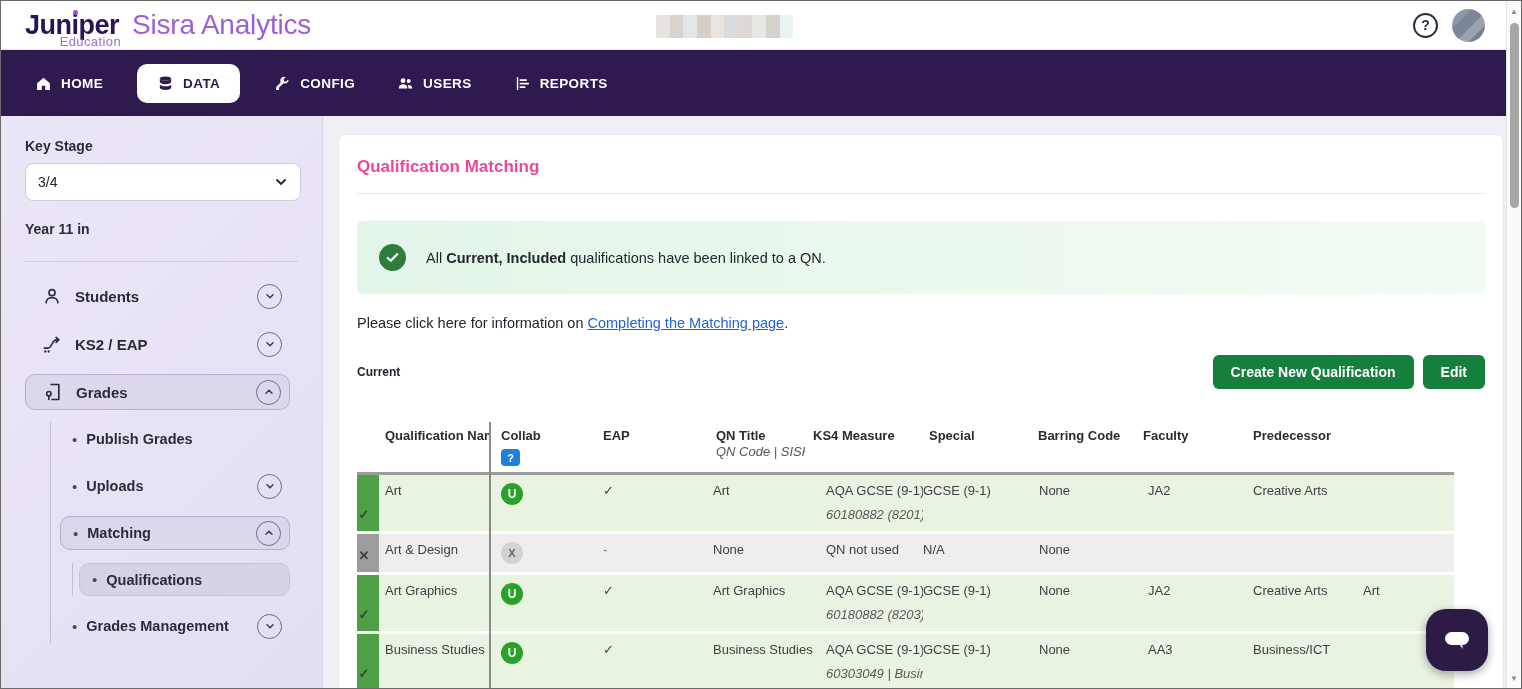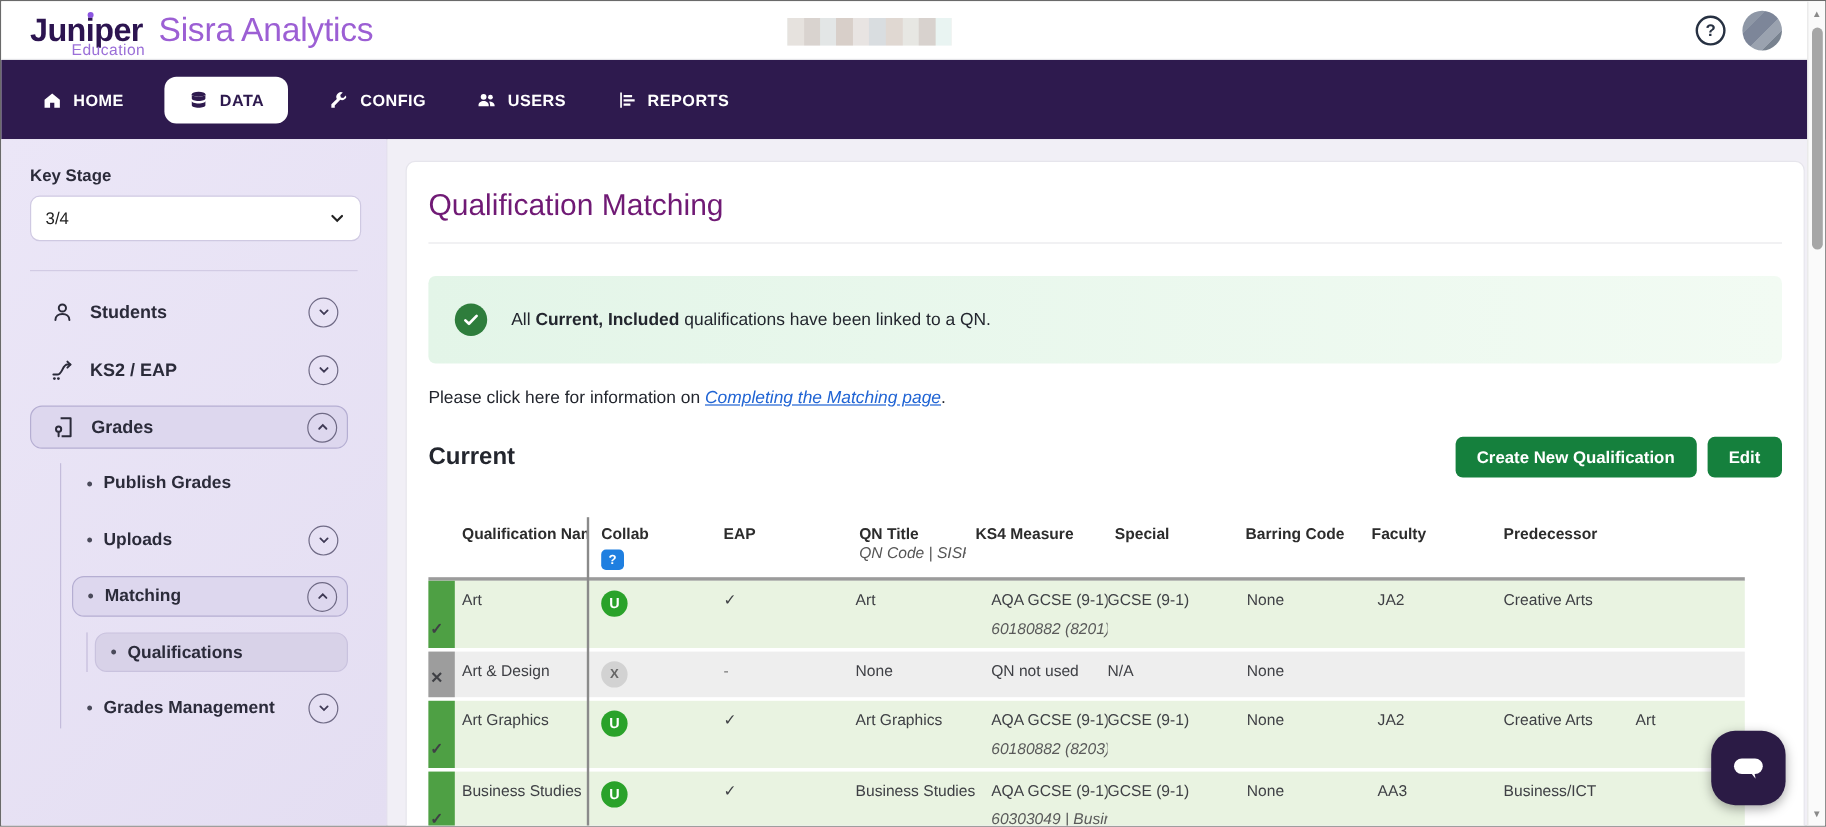--- a/index.html
+++ b/index.html
@@ -64,31 +64,31 @@
   .sub-item .bullet{ color:#4a4a5a; font-size:15px; margin-right:9px; line-height:1; }
   .sub-item .t-label{ font-size:14.5px; font-weight:700; color:#2b2b3a; }
   .sub-item.box{ background:#ddd7ee; border:1px solid #b5aed2; }
   .sub-sub{ margin:0 0 10px 21px; border-left:1px solid #c4bcdb; }
   .sub-sub .sub-item{ margin-left:6px; height:33px; }
   .sub-sub .sub-item.box{ background:#d8d2e8; border:1px solid #c9c2de; }
 
   
   .main{ flex:1; background:#f1eff6; position:relative; padding:18px 17px 0 15px; }
   .card{ background:#fff; border:1px solid #e6e5ec; border-radius:8px; padding:16px 18px 30px; height:640px; }
-  .page-title{ font-size:25px; font-weight:400; color:#701a75; padding:6px 0 16px; border-bottom:1px solid #e8e8ec; }
+  .page-title{ font-size:17px; font-weight:700; color:#ec4899; padding:6px 0 16px; border-bottom:1px solid #e8e8ec; }
   .banner{ margin-top:27px; height:73px; border-radius:6px; display:flex; align-items:center; padding-left:22px;
       background:linear-gradient(90deg,#e3f5e8,#f2fbf3); }
   .banner-icon{ width:27px; height:27px; border-radius:50%; background:#2e7d3c; display:flex; align-items:center;
       justify-content:center; margin-right:20px; flex:0 0 27px; }
   .banner-text{ font-size:14.5px; color:#23262e; }
   .banner-text b{ font-weight:700; }
   .info-line{ margin-top:21px; font-size:14.5px; color:#23262e; }
-  .info-line a{ color:#2064d4; text-decoration:underline; cursor:pointer;font-style:italic; }
+  .info-line a{ color:#2064d4; text-decoration:underline; cursor:pointer; }
   .current-row{ margin-top:24px; display:flex; align-items:center; }
-  .current-title{ font-size:20px; font-weight:700; color:#23262e; }
+  .current-title{ font-size:12px; font-weight:700; color:#23262e; }
   .btns{ margin-left:auto; display:flex; gap:9px; }
   .btn{ background:#15803d; color:#fff; font-family:"Liberation Sans",sans-serif; font-size:14px; font-weight:700;
       border:none; border-radius:6px; padding:9px 18px; cursor:pointer; }
 
   
   .qtable{ margin-top:33px; position:relative; width:1097px; }
   .col-divider{ position:absolute; left:132px; top:0; bottom:0; width:2px; background:#8a8a8a; z-index:3; }
   .trow{ display:flex; }
   .thead{ border-bottom:3px solid #9b9b9b; padding-bottom:2px; }
   .th{ font-size:13px; font-weight:700; color:#2c2c2c; line-height:16px; padding:6px 8px 4px 0; }
@@ -197,20 +197,21 @@
       <div class="side-label">Key Stage</div>
       <div class="select-wrap">
         <select class="side-select">
           <option>3/4</option>
         </select>
         <svg class="select-chev" width="14" height="14" viewBox="0 0 14 14">
             <path d="M3 5l4 4 4-4" fill="none" stroke="#222" stroke-width="1.8" stroke-linecap="round"></path>
           </svg>
       </div>
 
+      <div class="side-label">Year 11 in</div>
 
       <div class="side-divider"></div>
 
       <div class="tree">
         <div class="tree-item">
           <span class="t-icon">
             <svg width="20" height="20" viewBox="0 0 24 24" fill="none" stroke="#2b2b3a" stroke-width="2">
                 <circle cx="12" cy="8" r="3.6"></circle>
                 <path d="M5 20c0-3.8 3.1-6 7-6s7 2.2 7 6" stroke-linecap="round"></path>
               </svg>

